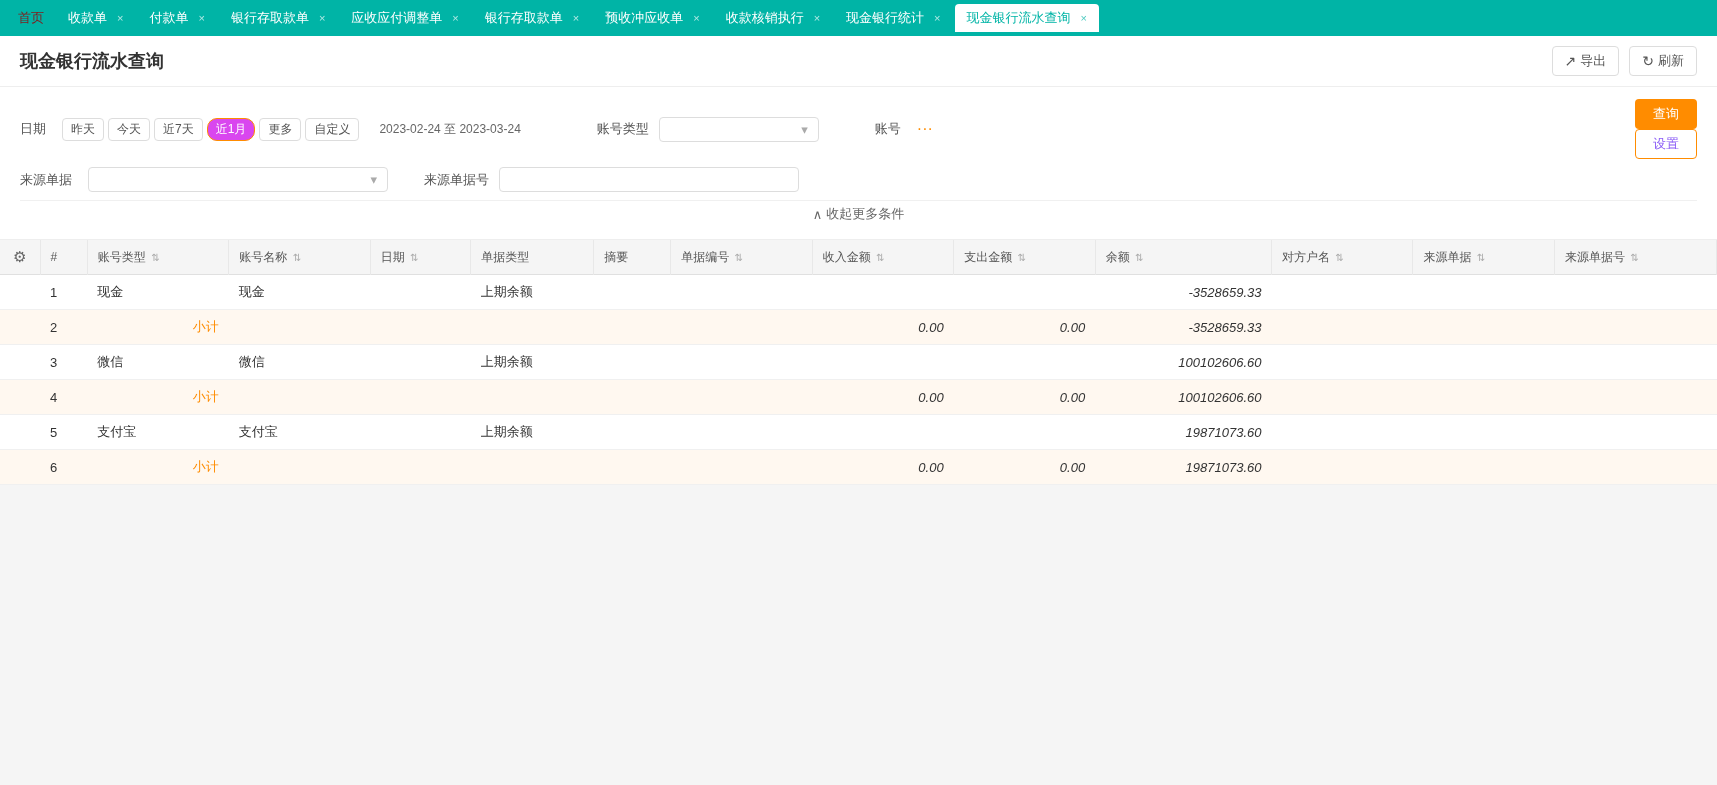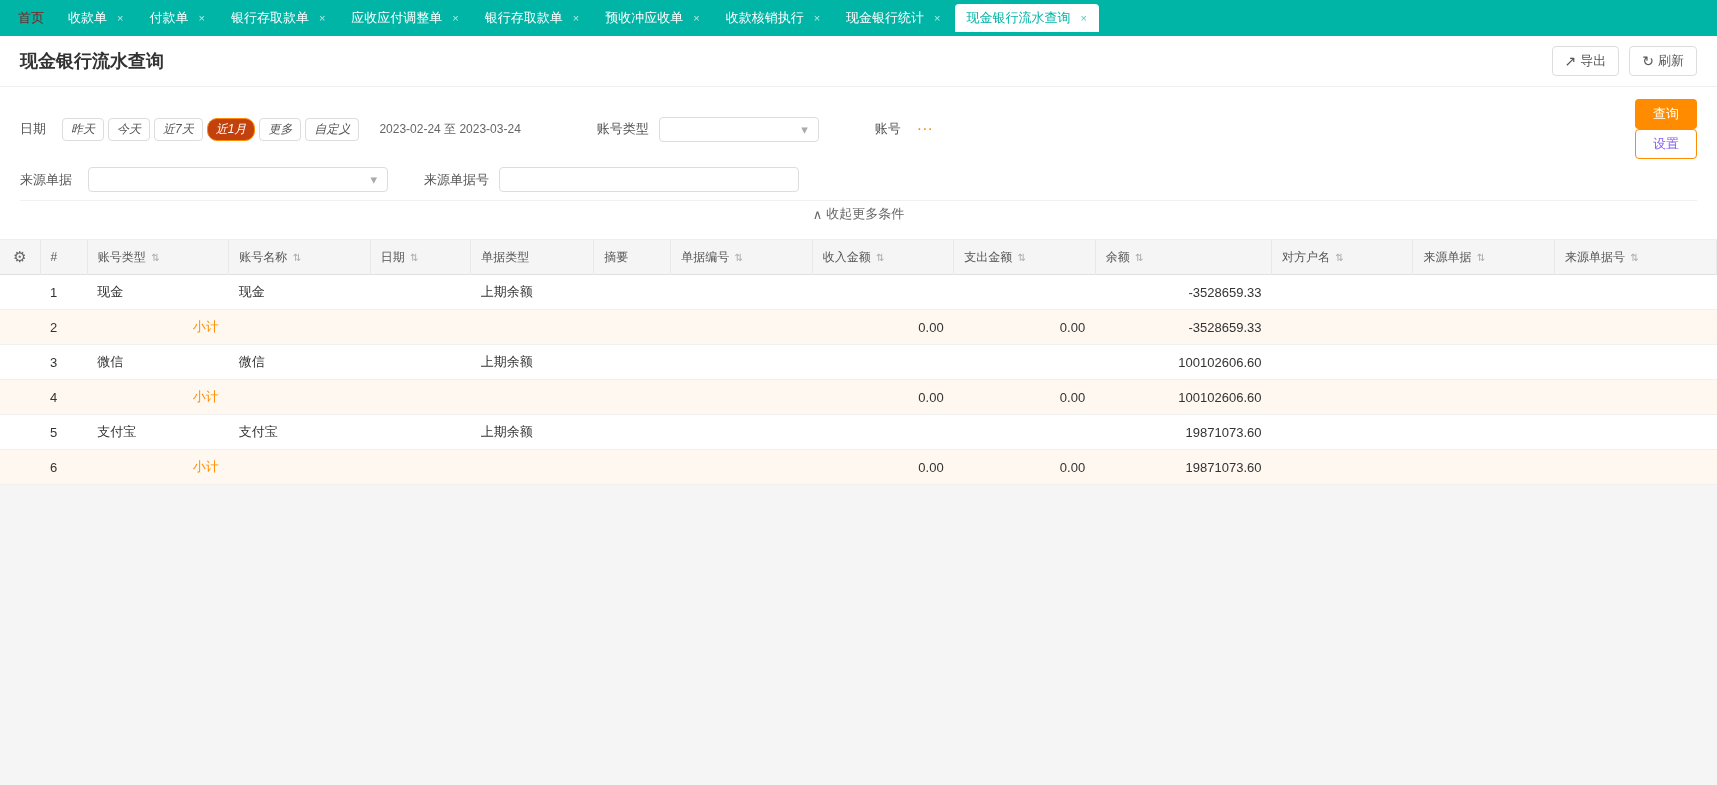--- a/index.html
+++ b/index.html
@@ -70,24 +70,23 @@
     .filter-label { color: #555; font-size: 13px; white-space: nowrap; }
     .date-shortcuts { display: flex; align-items: center; gap: 4px; }
     .date-btn {
       padding: 2px 8px;
       border: 1px solid #ddd;
       background: #fff;
       border-radius: 4px;
       cursor: pointer;
       font-size: 12px;
       color: #555;
-      font-style: italic;
     }
     .date-btn.active {
-      background: #c2410c;
+      background: #d946ef;
       color: #fff;
       border-color: #ff8c00;
       border-radius: 10px;
     }
     .date-range { font-size: 12px; color: #666; margin-left: 4px; }
     .filter-select {
       display: flex;
       align-items: center;
       border: 1px solid #ddd;
       border-radius: 4px;
@@ -174,21 +173,21 @@
     tbody tr { border-bottom: 1px solid #f0f0f0; }
     tbody tr:nth-child(even) { background: #fffaf5; }
     tbody tr.subtotal { background: #fff8f0; }
     tbody td {
       padding: 8px 10px;
       color: #333;
       white-space: nowrap;
     }
     tbody td:first-child { text-align: center; color: #666; font-size: 12px; }
     .td-orange { color: #ff8c00; text-align: right; }
-    .td-number { text-align: right; }
+    .td-number { text-align: right; font-style: italic; }
     .gear-icon { font-size: 15px; color: #666; }
   </style>
 </head>
 <body>
 
 <div class="top-nav">
   <span class="nav-home">首页</span>
   <div class="nav-tab">
     <span>收款单</span>
     <span class="close-x">×</span>

